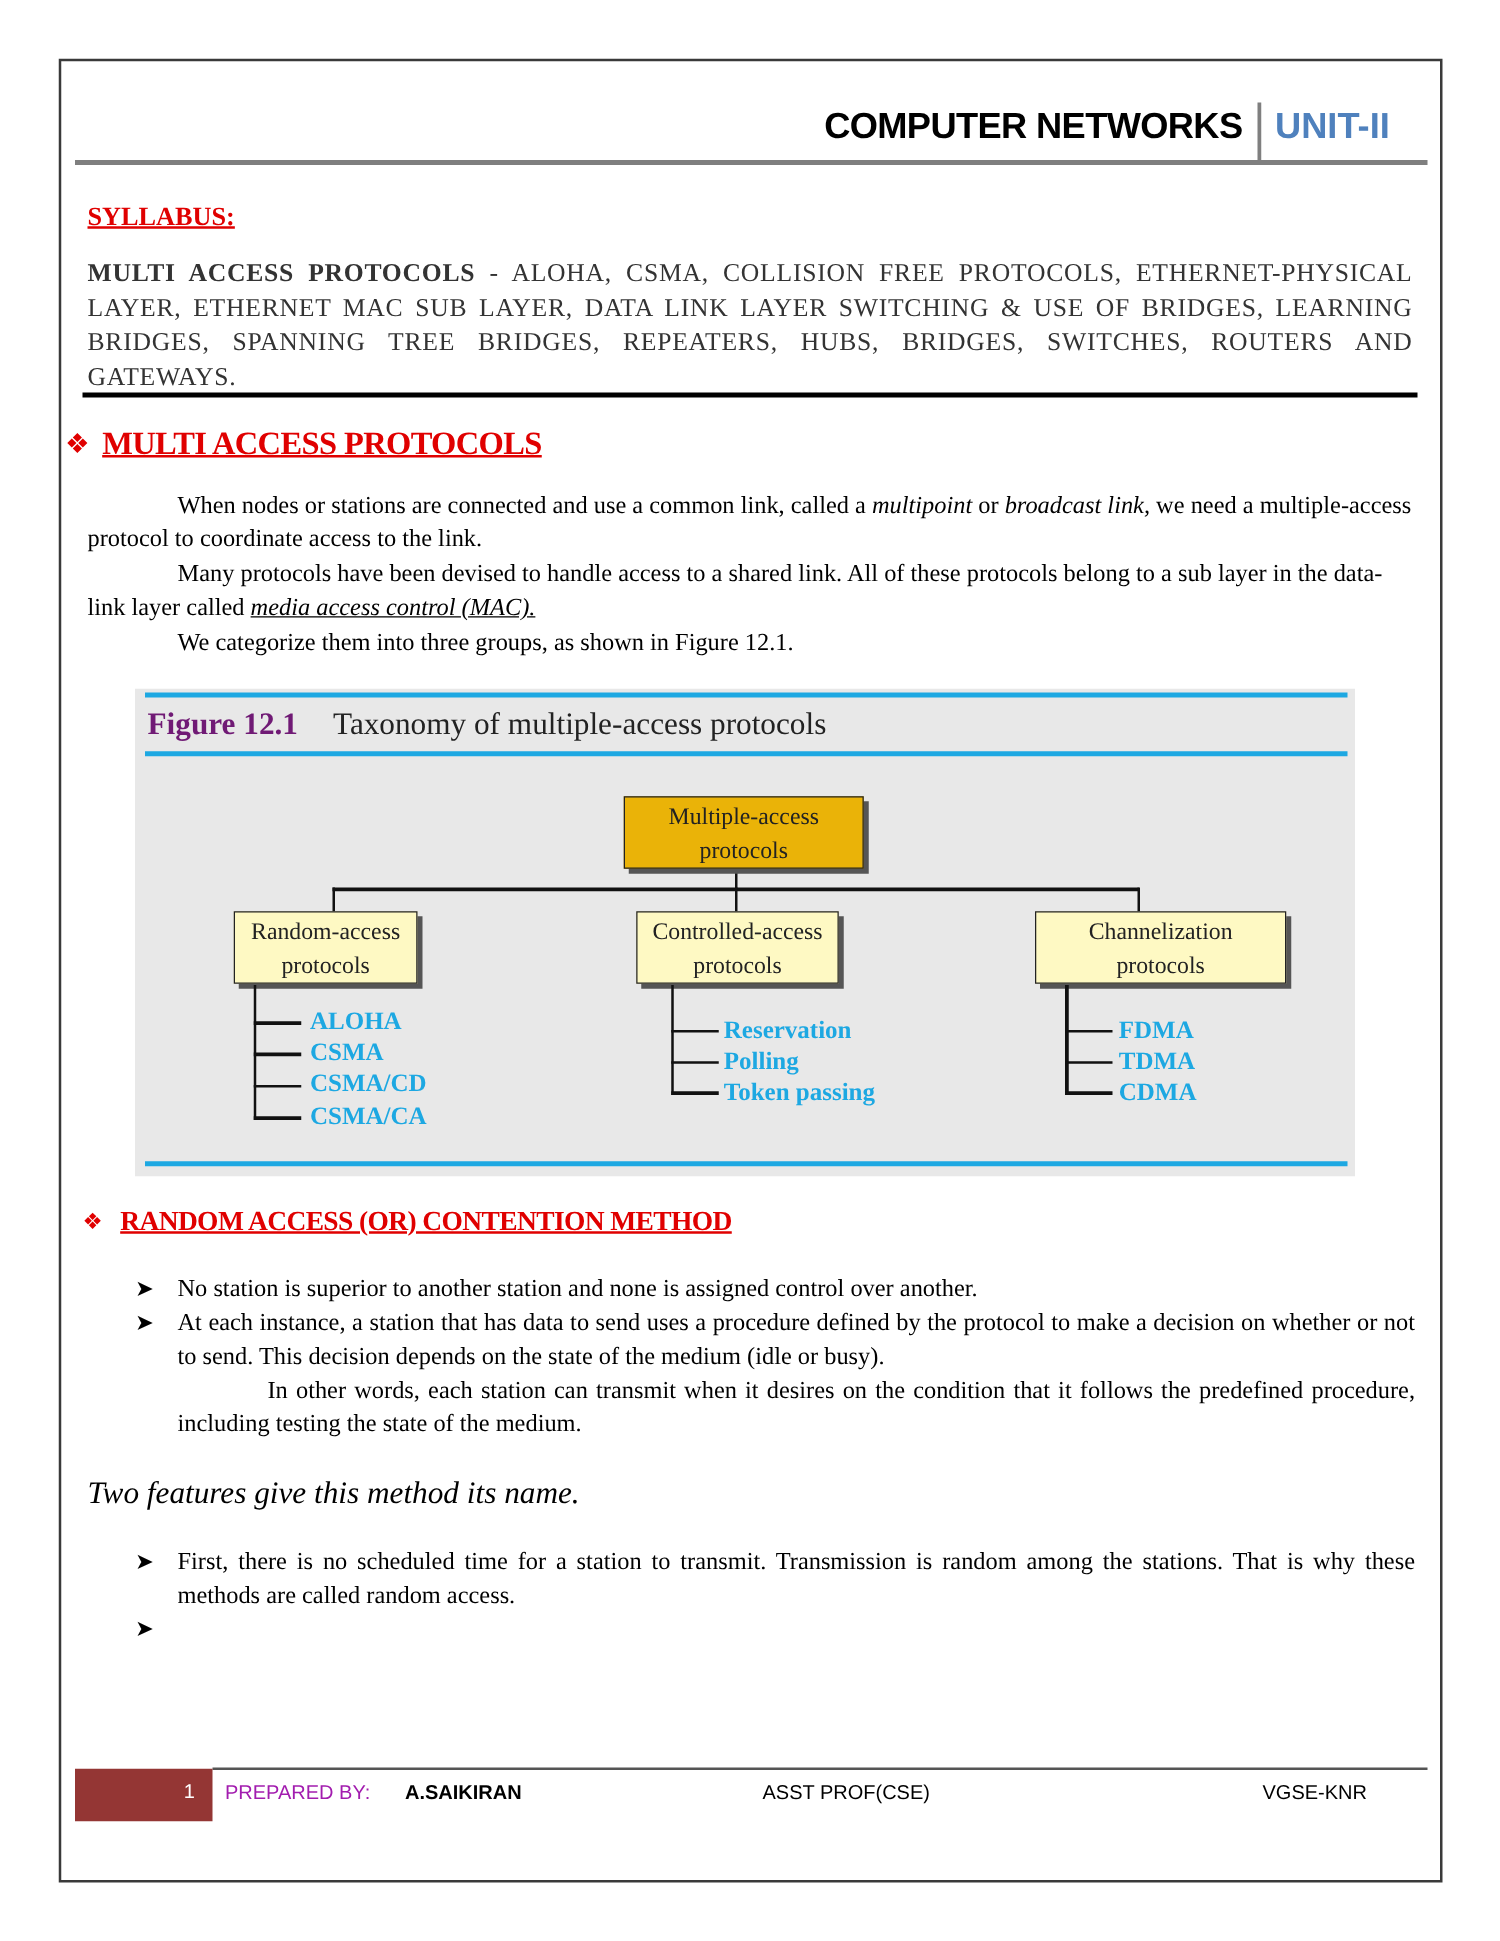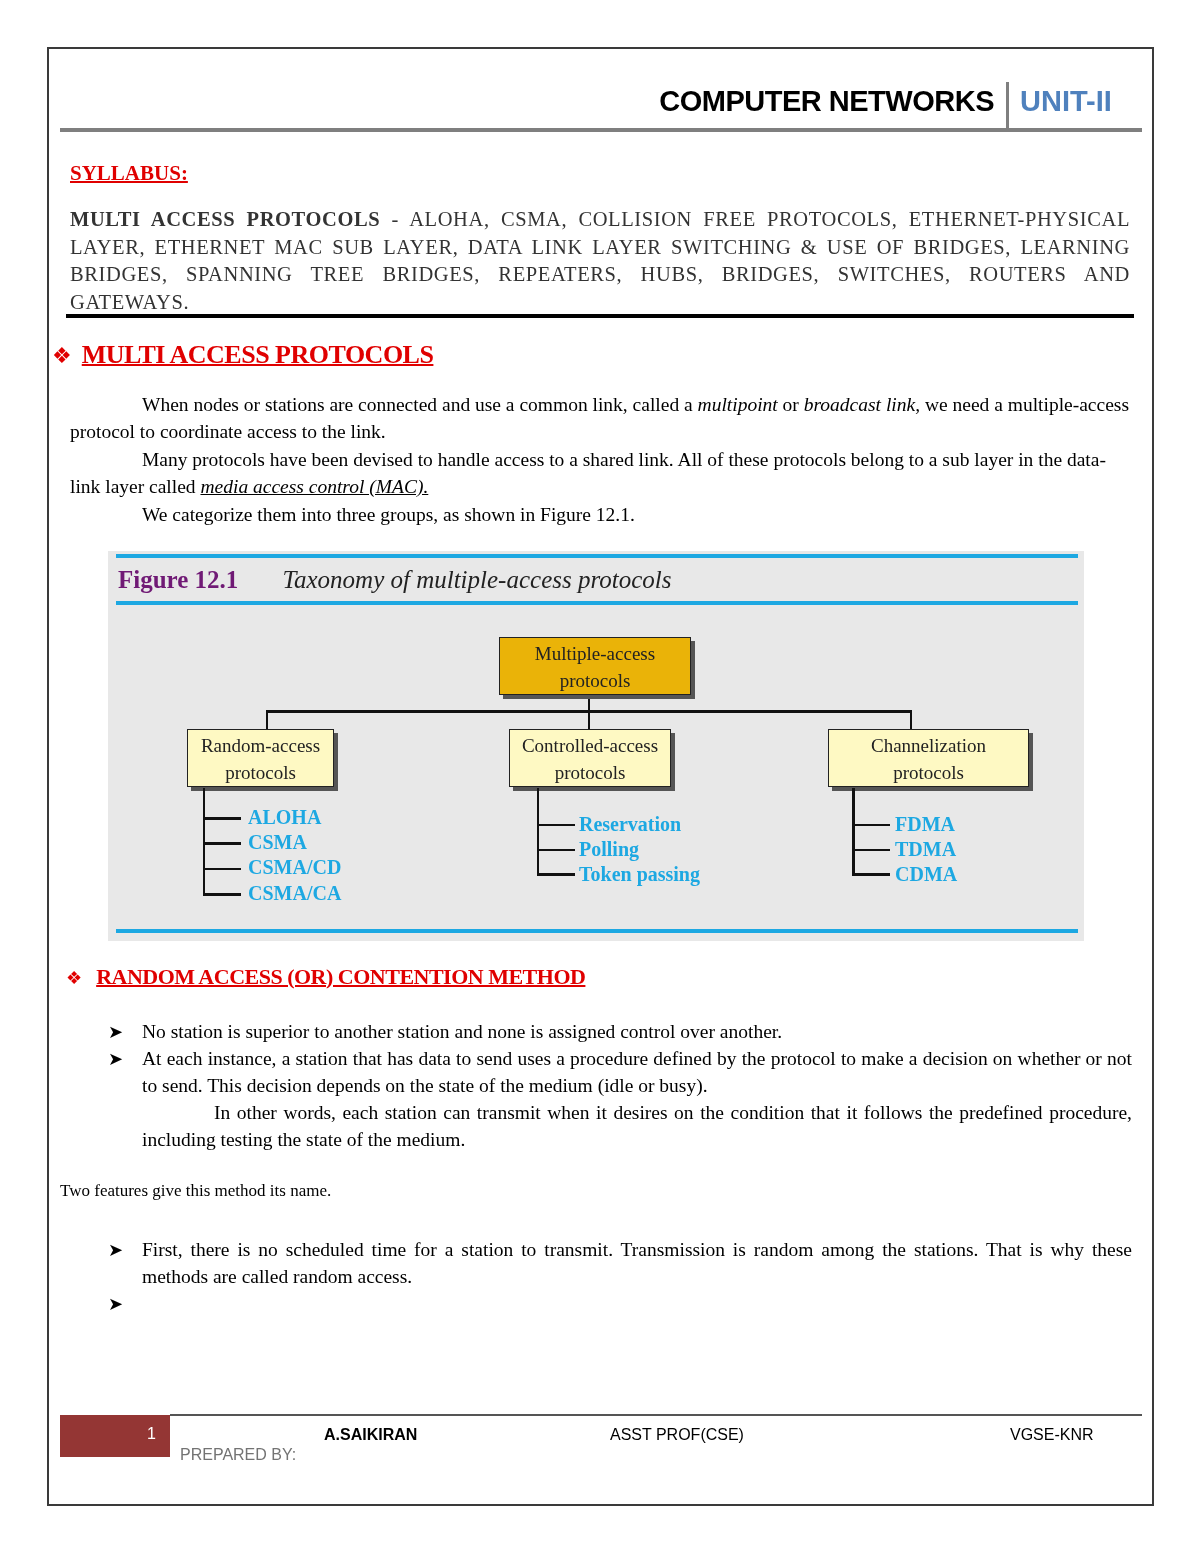--- a/index.html
+++ b/index.html
@@ -61,21 +61,21 @@
     .indent { display: inline-block; width: 72px; }
     .u-italic { font-style: italic; text-decoration: underline; }
 
     
     .figure { position: absolute; left: 108px; top: 551px; width: 976px; height: 390px; background: #e8e8e8; }
     .fig-rule { position: absolute; left: 8px; width: 962px; height: 4px; background: #1da8e2; }
     .fig-title {
       position: absolute; left: 10px; top: 15px; font-size: 25px; display: flex; align-items: baseline;
     }
     .fig-num { color: #701a75; font-weight: bold; margin-right: 28px; }
-    .fig-cap { font-style: italic; color: #222; margin-left: 16px; }
+    .fig-cap { color: #222; }
 
     .tbox {
       position: absolute; border: 1px solid #222; text-align: center;
       font-size: 19px; line-height: 27px; box-shadow: 4px 4px 0 #555; color: #222;
     }
     .root-box { left: 391px; top: 86px; width: 192px; height: 58px; background: #eab308; padding-top: 2px; }
     .child-box { top: 178px; height: 58px; background: #fef9c3; padding-top: 2px; }
     .cb1 { left: 79px; width: 147px; }
     .cb2 { left: 401px; width: 162px; }
     .cb3 { left: 720px; width: 201px; }
@@ -86,33 +86,33 @@
     }
 
     
     .blist { position: absolute; left: 108px; width: 1024px; font-size: 19.5px; line-height: 27px; }
     .bitem { position: relative; padding-left: 34px; text-align: justify; }
     .bitem .arrow {
       position: absolute; left: 0; top: 0; font-family: "DejaVu Sans", sans-serif; font-size: 18px;
     }
     .b1 { top: 1018px; }
     .b2 { top: 1236px; }
-    .plain { position: absolute; left: 60px; top: 1181px; font-size: 17px; }
+    .plain { position: absolute; left: 70px; top: 1181px; font-size: 25px; font-style: italic; }
 
     
     .footer-rule { position: absolute; left: 170px; top: 1414px; width: 972px; height: 2px; background: #555; }
     .footer-num-box { position: absolute; left: 60px; top: 1415px; width: 110px; height: 42px; background: #943634; }
     .footer-num {
       position: absolute; right: 14px; top: 10px; color: #fff;
       font-family: "Liberation Sans", "DejaVu Sans", sans-serif; font-size: 16px;
     }
     .footer-text {
       position: absolute; top: 1426px; font-family: "Liberation Sans", "DejaVu Sans", sans-serif; font-size: 16px;
     }
-    .f-prep { left: 180px; color: #737373; margin-top: 20px; }
+    .f-prep { left: 180px; color: #a21caf; }
     .f-name { left: 324px; font-weight: bold; }
     .f-role { left: 610px; }
     .f-inst { left: 1010px; }
   </style>
 </head>
 <body>
 
 <div class="page-border"></div>
 
 <div class="hdr">

